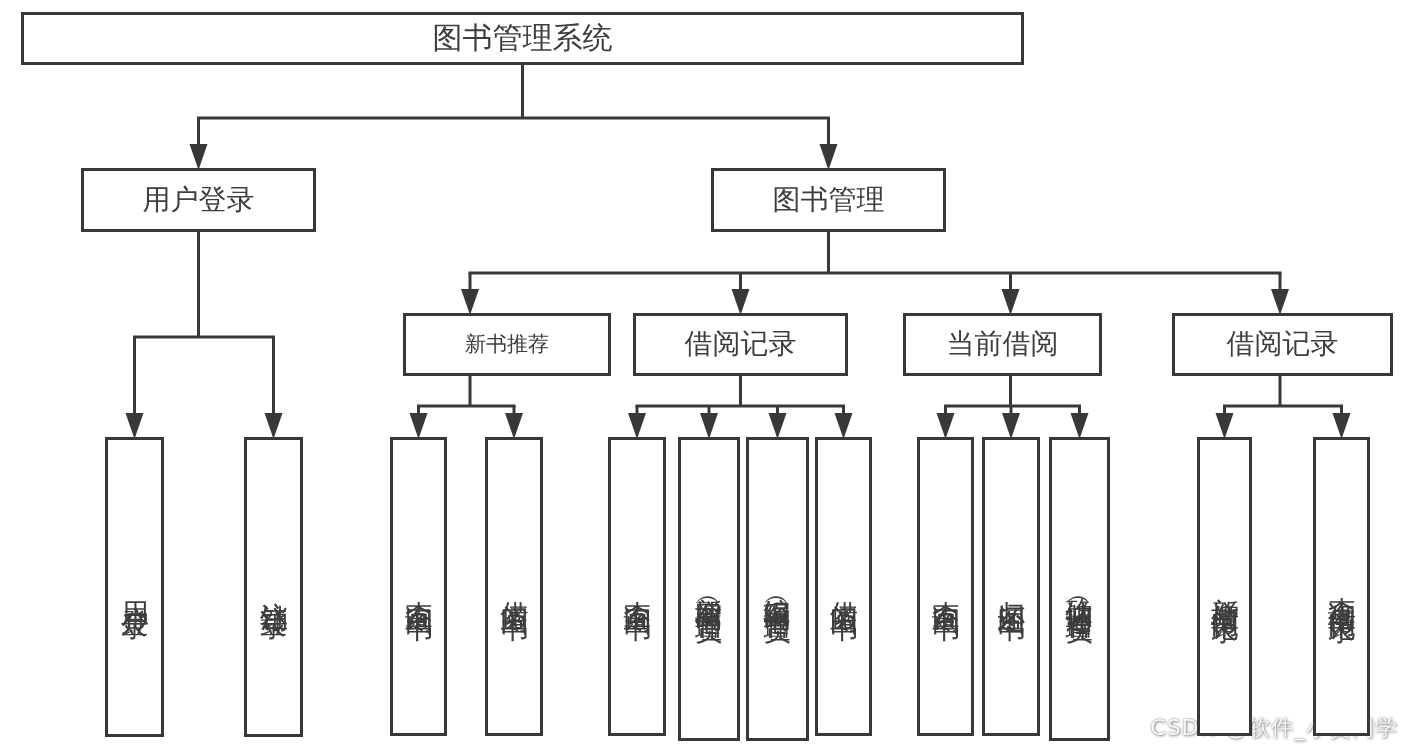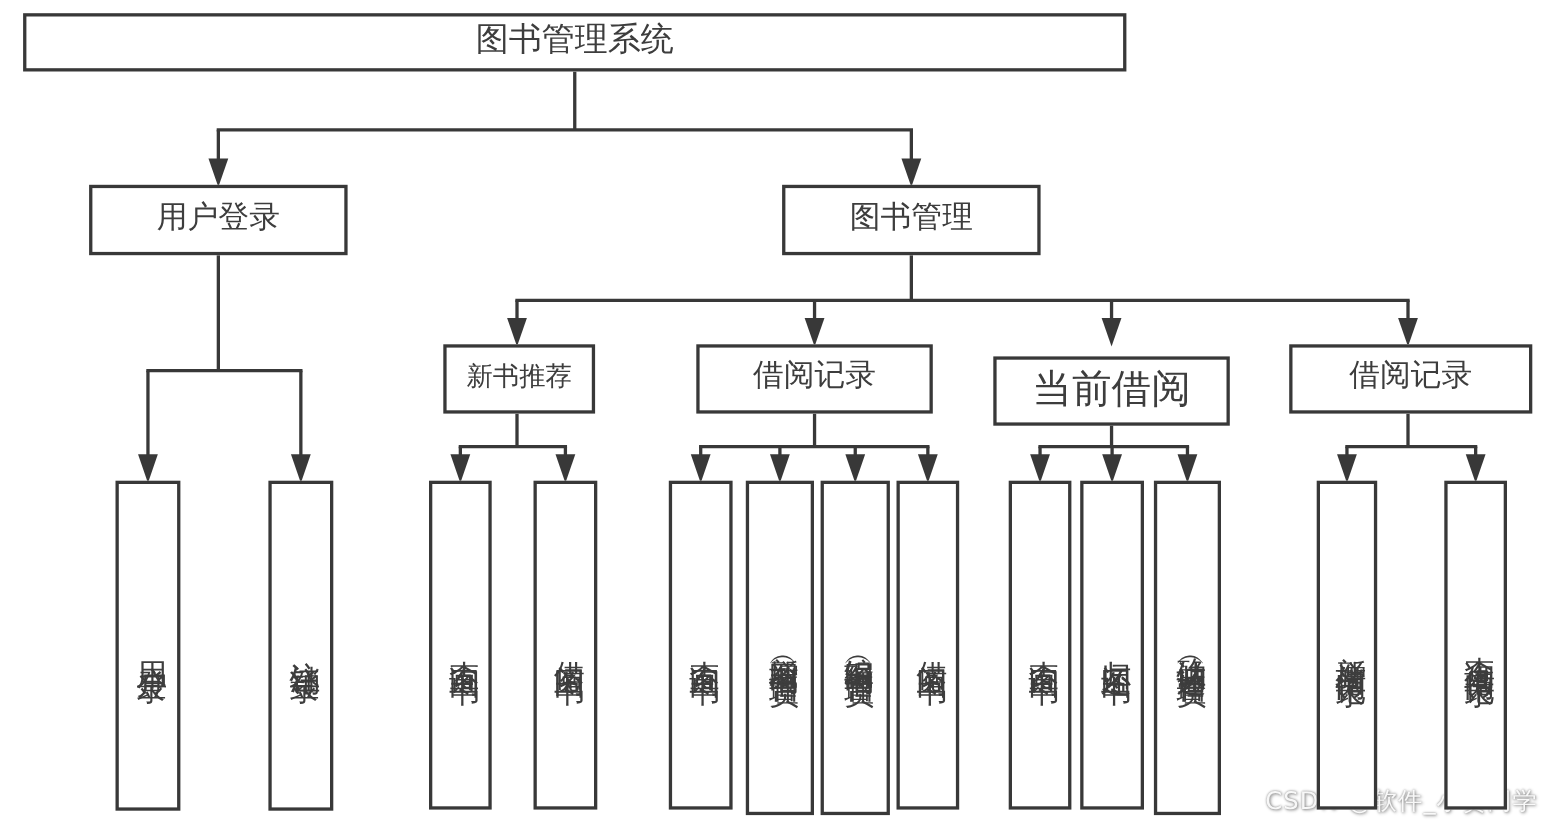--- a/index.html
+++ b/index.html
@@ -20,21 +20,20 @@
     box-sizing: border-box;
     border: 3px solid #383838;
     background: #ffffff;
     color: #3d3d3d;
     display: flex;
     align-items: center;
     justify-content: center;
     text-align: center;
     line-height: 1.15;
     white-space: nowrap;
-    font-family: Liberation Mono, monospace;
   }
   .node.vertical {
     writing-mode: vertical-rl;
     text-orientation: mixed;
   }
   #watermark {
     position: absolute;
     right: 7px; bottom: 4px;
     font-size: 22px;
     letter-spacing: 1px;
@@ -98,23 +97,23 @@
       <line x1="1223" y1="406" x2="1343" y2="406" stroke="#383838" stroke-width="3"></line>
       <line x1="1224.5" y1="406" x2="1224.5" y2="425" stroke="#383838" stroke-width="3"></line>
       <polygon points="1224.5,439 1215.5,413 1233.5,413" fill="#383838"></polygon>
       <line x1="1341.5" y1="406" x2="1341.5" y2="425" stroke="#383838" stroke-width="3"></line>
       <polygon points="1341.5,439 1332.5,413 1350.5,413" fill="#383838"></polygon>
     </svg>
   <div id="watermark">CSDN @软件_小贺同学</div>
 <div class="node" style="left: 21px; top: 12px; width: 1003px; height: 53px; font-size: 30px;">图书管理系统</div>
     <div class="node" style="left: 81px; top: 168px; width: 235px; height: 64px; font-size: 28px;">用户登录</div>
     <div class="node" style="left: 711px; top: 168px; width: 235px; height: 64px; font-size: 28px;">图书管理</div>
-    <div class="node" style="left: 403px; top: 313px; width: 138px; height: 63px; font-size: 24px;">新书推荐</div>
+    <div class="node" style="left: 403px; top: 313px; width: 208px; height: 63px; font-size: 21px;">新书推荐</div>
     <div class="node" style="left: 633px; top: 313px; width: 215px; height: 63px; font-size: 28px;">借阅记录</div>
-    <div class="node" style="left: 903px; top: 313px; width: 215px; height: 63px; font-size: 36px; margin-top: 11px;">当前借阅</div>
+    <div class="node" style="left: 903px; top: 313px; width: 199px; height: 63px; font-size: 28px;">当前借阅</div>
     <div class="node" style="left: 1172px; top: 313px; width: 221px; height: 63px; font-size: 28px;">借阅记录</div>
     <div class="node vertical" style="left: 105px; top: 437px; width: 59px; height: 300px; font-size: 28px; letter-spacing: 4px;">用户登录</div>
     <div class="node vertical" style="left: 244px; top: 437px; width: 59px; height: 300px; font-size: 28px; letter-spacing: 4px;">注销登录</div>
     <div class="node vertical" style="left: 390px; top: 437px; width: 57px; height: 299px; font-size: 28px; letter-spacing: 4px;">查询图书</div>
     <div class="node vertical" style="left: 485px; top: 437px; width: 58px; height: 299px; font-size: 28px; letter-spacing: 4px;">借阅图书</div>
     <div class="node vertical" style="left: 608px; top: 437px; width: 58px; height: 299px; font-size: 28px; letter-spacing: 4px;">查询图书</div>
     <div class="node vertical" style="left: 678px; top: 437px; width: 62px; height: 304px; font-size: 27px; letter-spacing: 3px;">新增图书（管理员）</div>
     <div class="node vertical" style="left: 746px; top: 437px; width: 63px; height: 304px; font-size: 27px; letter-spacing: 3px;">编辑图书（管理员）</div>
     <div class="node vertical" style="left: 815px; top: 437px; width: 57px; height: 299px; font-size: 28px; letter-spacing: 4px;">借阅图书</div>
     <div class="node vertical" style="left: 917px; top: 437px; width: 57px; height: 299px; font-size: 28px; letter-spacing: 4px;">查询图书</div>

